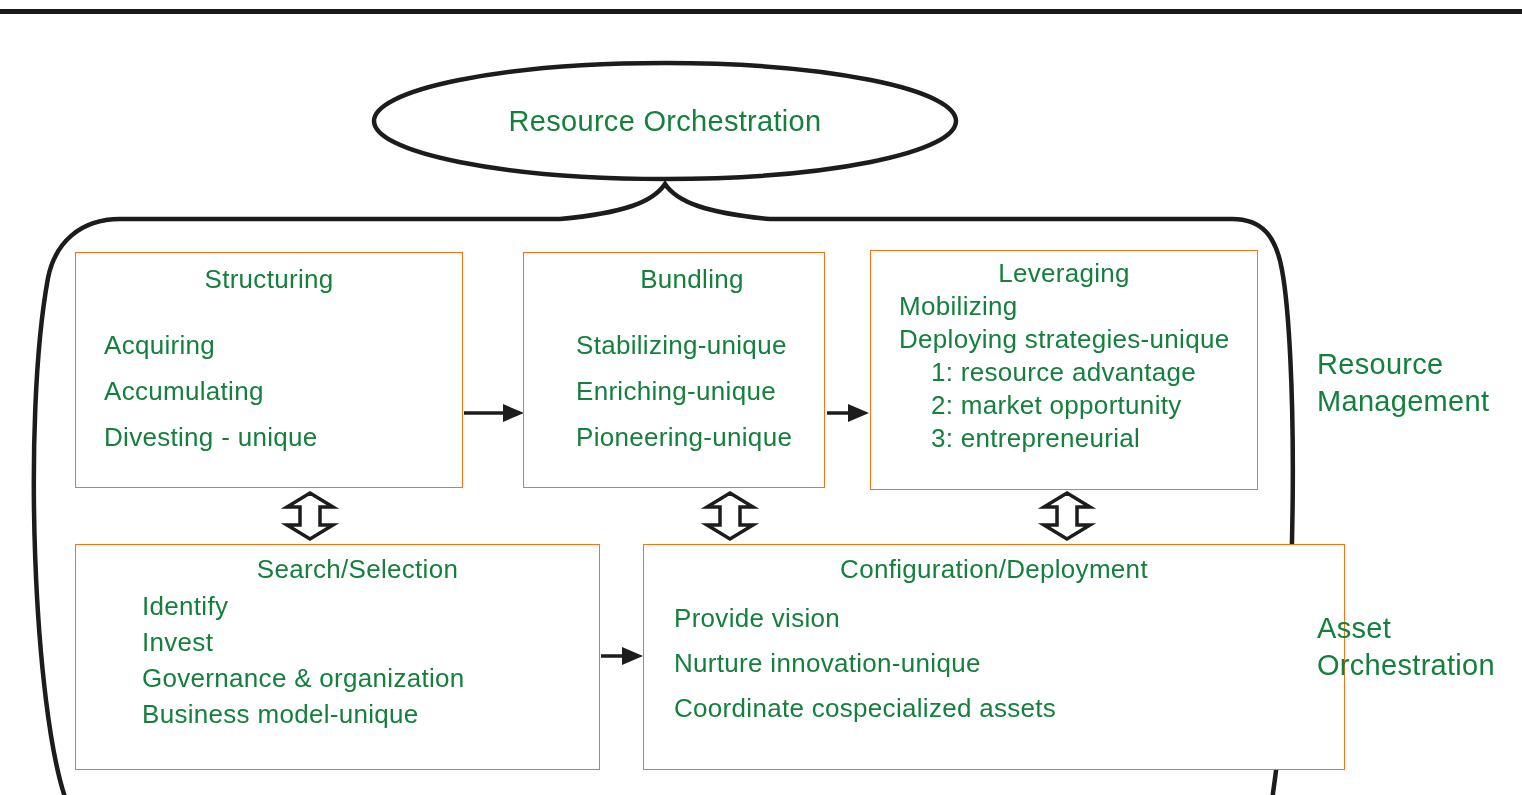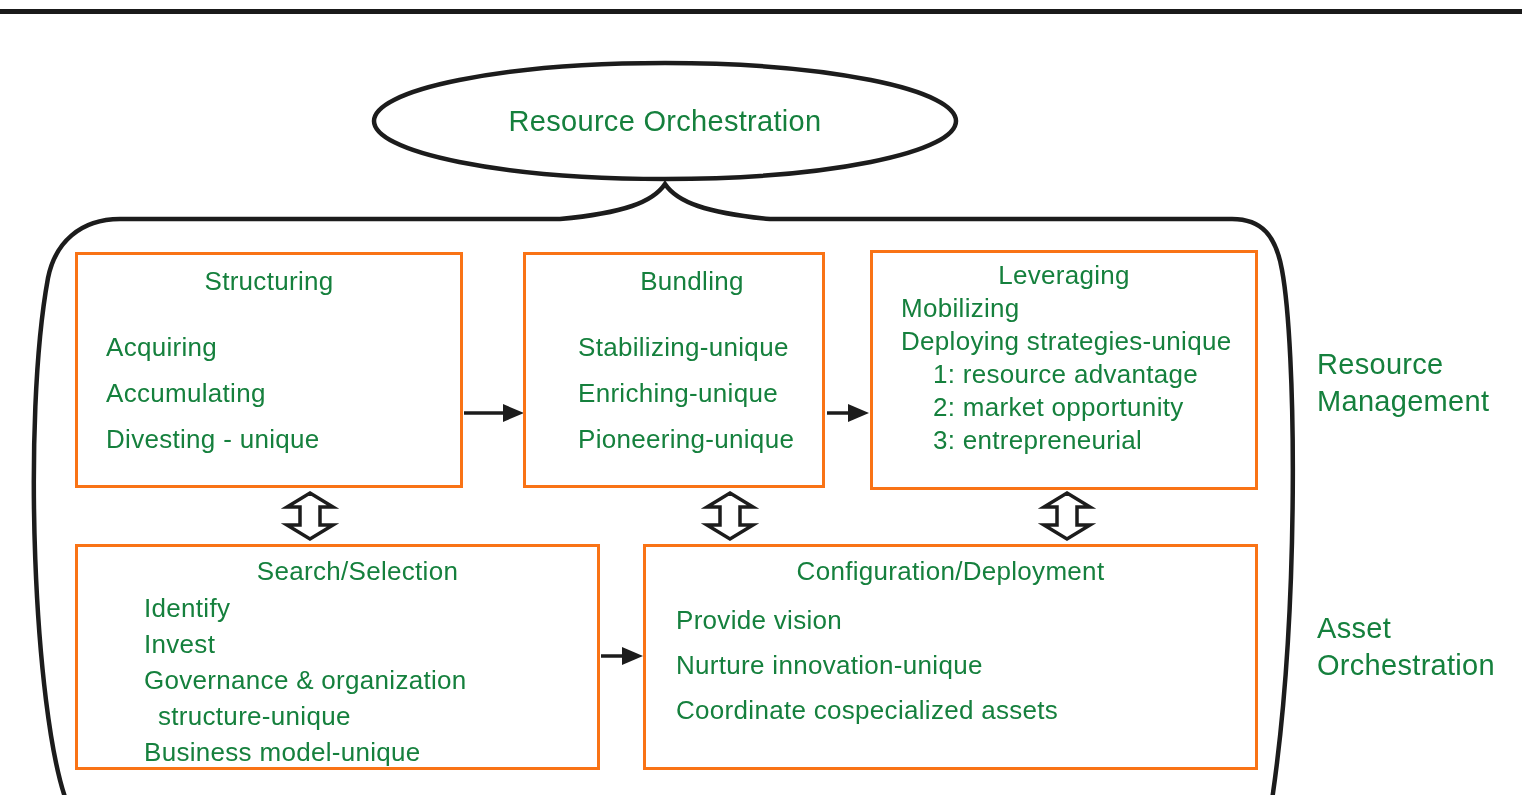--- a/index.html
+++ b/index.html
@@ -30,34 +30,34 @@
     top: 70px;
     width: 570px;
     height: 102px;
     display: flex;
     align-items: center;
     justify-content: center;
     font-size: 29px;
   }
   .box {
     position: absolute;
-    border: 3px solid #f97316;
+    border: 1px solid #f97316;
     background: #ffffff;
     box-sizing: border-box;
     font-size: 26px;
   }
   .box .box-title {
     text-align: center;
     line-height: 33px;
   }
   #box-structuring { left: 75px;  top: 252px; width: 388px; height: 236px; }
   #box-bundling    { left: 523px; top: 252px; width: 302px; height: 236px; padding-left: 36px; }
   #box-leveraging  { left: 870px; top: 250px; width: 388px; height: 240px; }
   #box-search      { left: 75px;  top: 544px; width: 525px; height: 226px; padding-left: 40px; }
-  #box-config      { left: 643px; top: 544px; width: 615px; height: 226px; }
+  #box-config      { left: 643px; top: 544px; width: 702px; height: 226px; }
 
   #box-structuring .box-title { padding-top: 10px; }
   #box-structuring .box-items { padding: 26px 0 0 28px; }
   #box-structuring .box-item  { line-height: 46px; }
 
   #box-bundling .box-title { padding-top: 10px; }
   #box-bundling .box-items { padding: 26px 0 0 16px; }
   #box-bundling .box-item  { line-height: 46px; }
 
   #box-leveraging .box-title { padding-top: 6px; }
@@ -159,21 +159,20 @@
       <div class="box-item indent">3: entrepreneurial</div>
     </div>
   </div>
 
   <div class="box" id="box-search">
     <div class="box-title">Search/Selection</div>
     <div class="box-items">
       <div class="box-item">Identify</div>
       <div class="box-item">Invest</div>
       <div class="box-item">Governance &amp; organization</div>
-      <div class="box-item indent-sm">structure-unique</div>
       <div class="box-item">Business model-unique</div>
     </div>
   </div>
 
   <div class="box" id="box-config">
     <div class="box-title">Configuration/Deployment</div>
     <div class="box-items">
       <div class="box-item">Provide vision</div>
       <div class="box-item">Nurture innovation-unique</div>
       <div class="box-item">Coordinate cospecialized assets</div>

